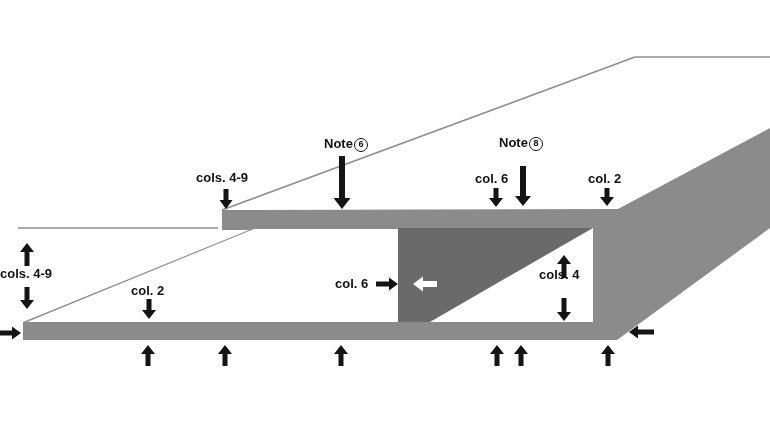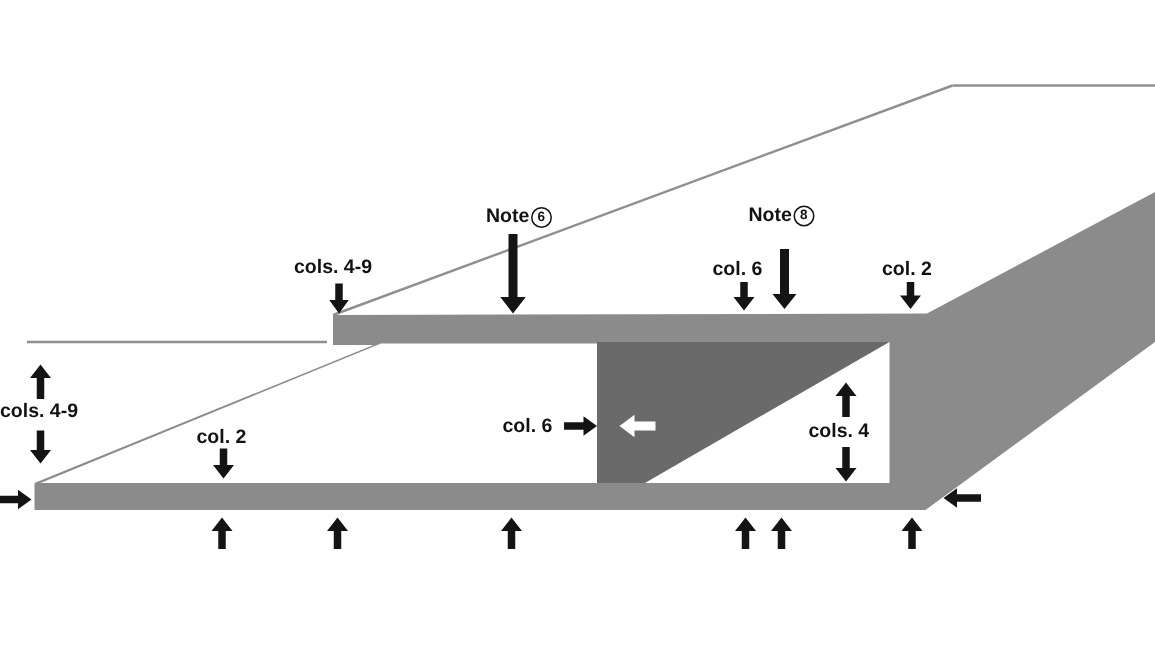--- a/index.html
+++ b/index.html
@@ -92,15 +92,15 @@
   <div class="lbl" style="left:499px;top:136px"><span>Note</span><span class="circ">8</span></div>
 
   <div class="lbl" style="left:588px;top:172px">col. 2</div>
 
   <div class="lbl" style="left:0px;top:267px">cols. 4-9</div>
 
   <div class="lbl" style="left:131px;top:284px">col. 2</div>
 
   <div class="lbl" style="left:335px;top:277px">col. 6</div>
 
-  <div class="lbl" style="left:539px;top:280px">cols. 4</div>
+  <div class="lbl" style="left:539px;top:268px">cols. 4</div>
 
 </div>
 
 </body></html>

